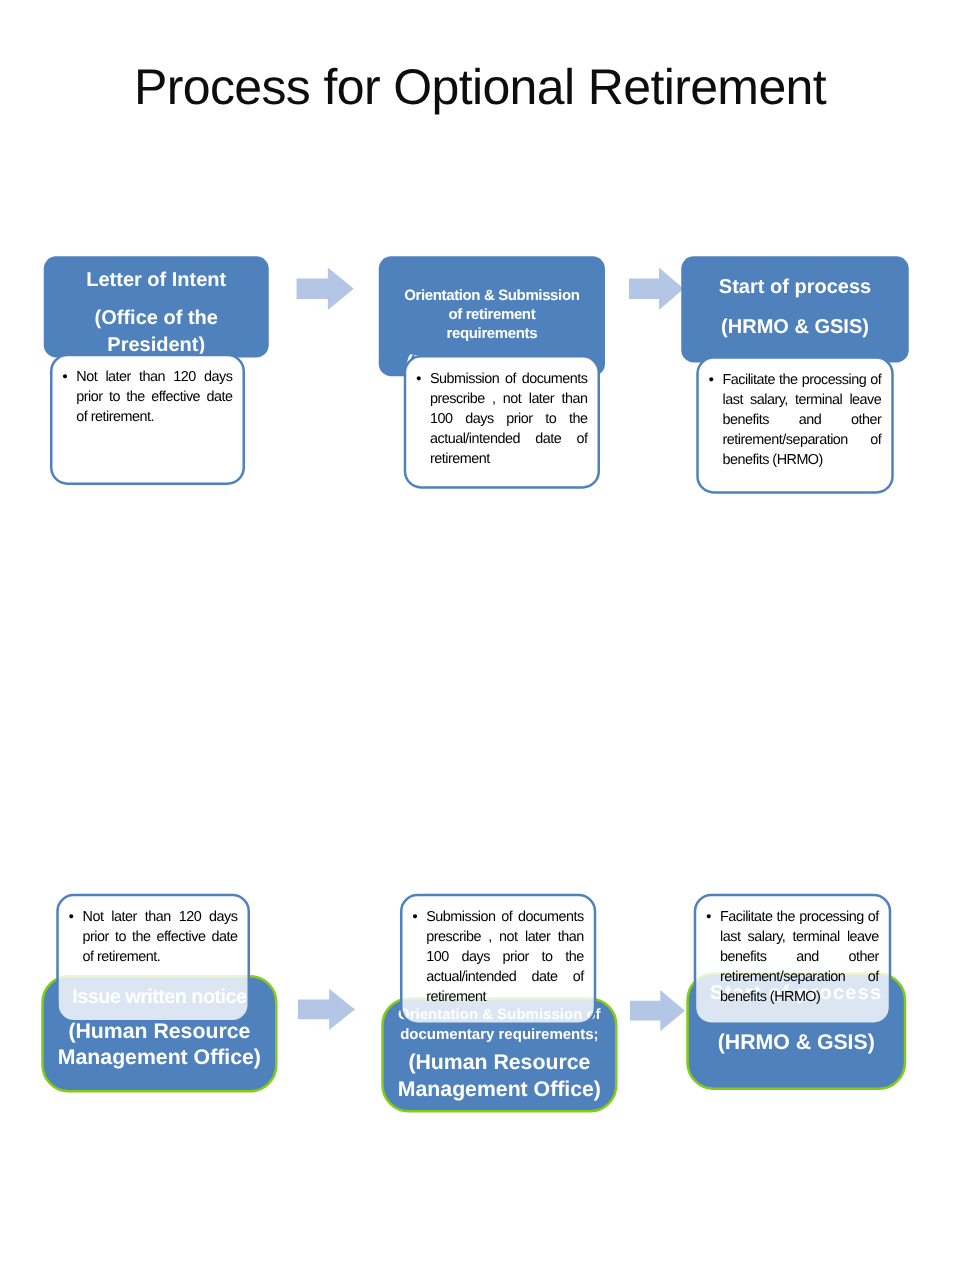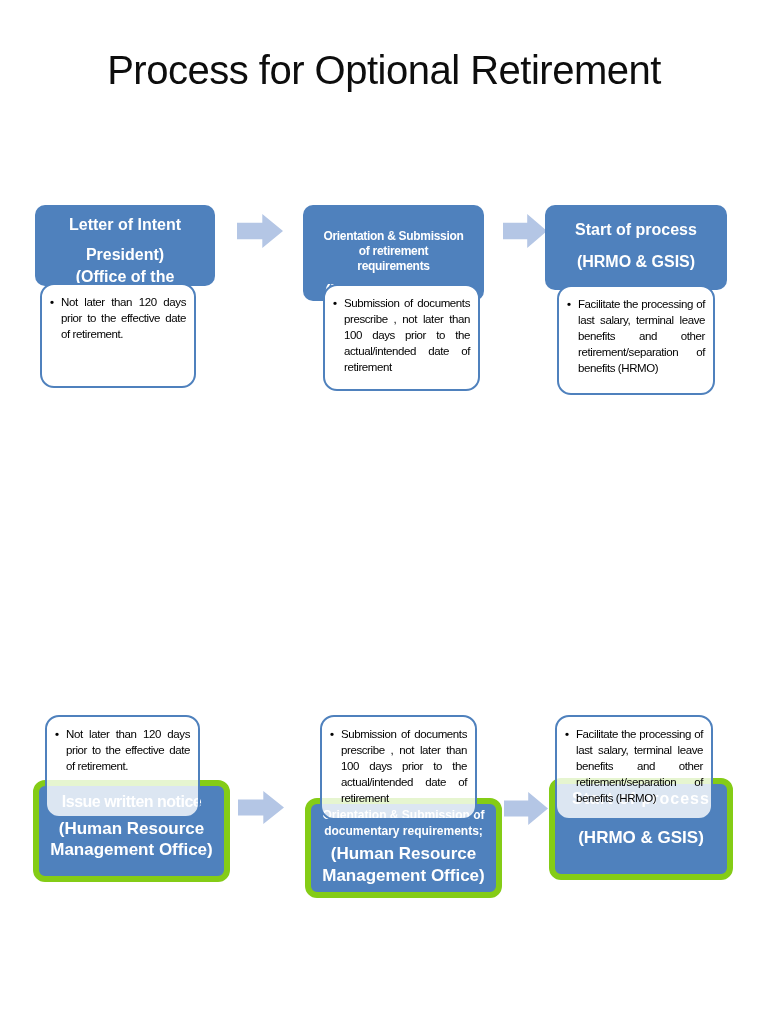--- a/index.html
+++ b/index.html
@@ -12,21 +12,21 @@
     font-size:40px;font-weight:400;letter-spacing:-0.5px;line-height:1.42;
   }
   .t1{top:42px;left:0;width:768px;}
   .t2{top:578px;left:134px;width:500px;}
 
   .bluebox{
     position:absolute;background:#4f81bd;border-radius:10px;color:#ffffff;
     text-align:center;overflow:hidden;font-weight:700;z-index:1;
   }
   .bluebox .ln{white-space:nowrap;}
-  .bluebox.bottom{border:6px solid #84cc16;border-radius:12px;}
+  .bluebox.bottom{border:2px solid #84cc16;border-radius:22px;}
 
   
   .b1t{padding-top:9px;font-size:16px;line-height:22px;}
   .b1t .sub{margin-top:8px;}
   .b2t{padding-top:24px;font-size:12px;line-height:15px;letter-spacing:-0.3px;}
   .b2t .sub{margin-top:7px;font-size:16px;line-height:20px;letter-spacing:0;}
   .b3t{padding-top:13px;font-size:16px;line-height:24px;}
   .b3t .sub{margin-top:8px;}
 
   
@@ -57,22 +57,22 @@
 </head>
 <body>
 
 <div class="page">
 
   <div class="slide-title t1">Process for Optional Retirement</div>
 
   <div class="bluebox b1t" style="left:35px;top:205px;width:180px;height:72px;">
     <div class="ln">Letter of Intent</div>
     <div class="sub">
+      <div class="ln">(Office of the</div>
       <div class="ln">President)</div>
-      <div class="ln">(Office of the</div>
     </div>
   </div>
 
   <div class="arrow" style="left:237px;top:214px;width:46px;height:34px;"></div>
 
   <div class="bluebox b2t" style="left:303px;top:205px;width:181px;height:72px;">
     <div class="ln">Orientation &amp; Submission</div>
     <div class="ln">of retirement</div>
     <div class="ln">requirements</div>
     <div class="sub">

